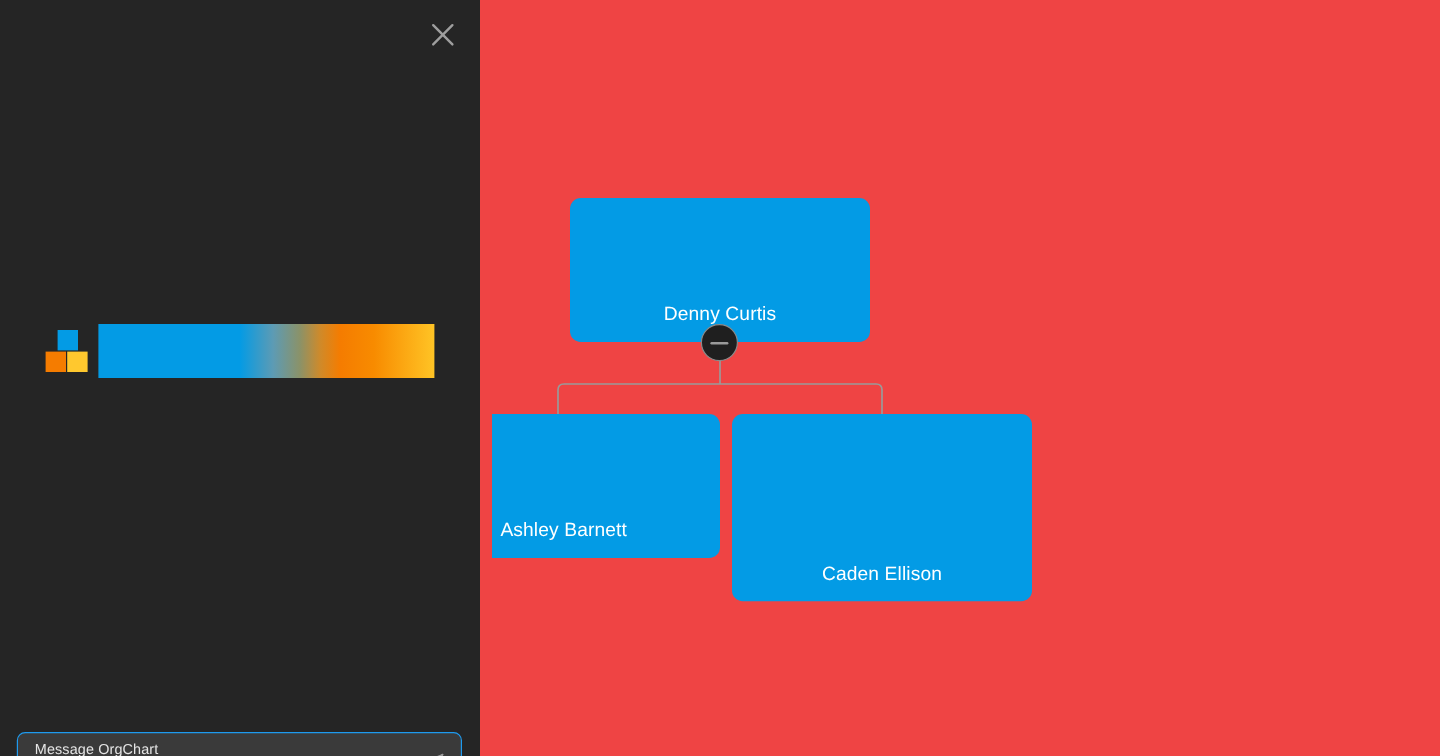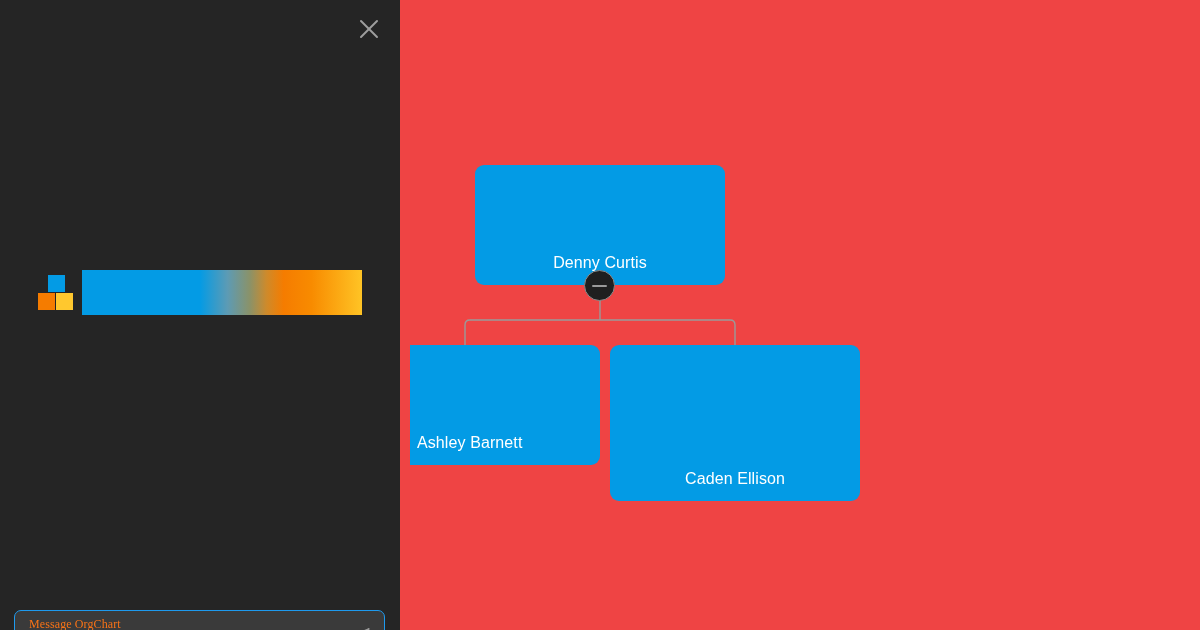--- a/index.html
+++ b/index.html
@@ -207,23 +207,23 @@
   #composer-inner {
     flex: 1 1 auto;
     position: relative;
     height: 100%;
     padding: 6px 0 0 14px;
   }
 
   #composer-label {
     display: block;
     font-size: 12px;
-    color: #f97316;
+    color: #e5e5e5;
     line-height: 14px;
-    font-family: Liberation Serif, serif;
+    font-family: Liberation Sans, sans-serif;
     letter-spacing: 0.1px;
   }
 
   #send-button {
     flex: 0 0 auto;
     width: 48px;
     height: 52px;
     display: flex;
     align-items: center;
     justify-content: center;

